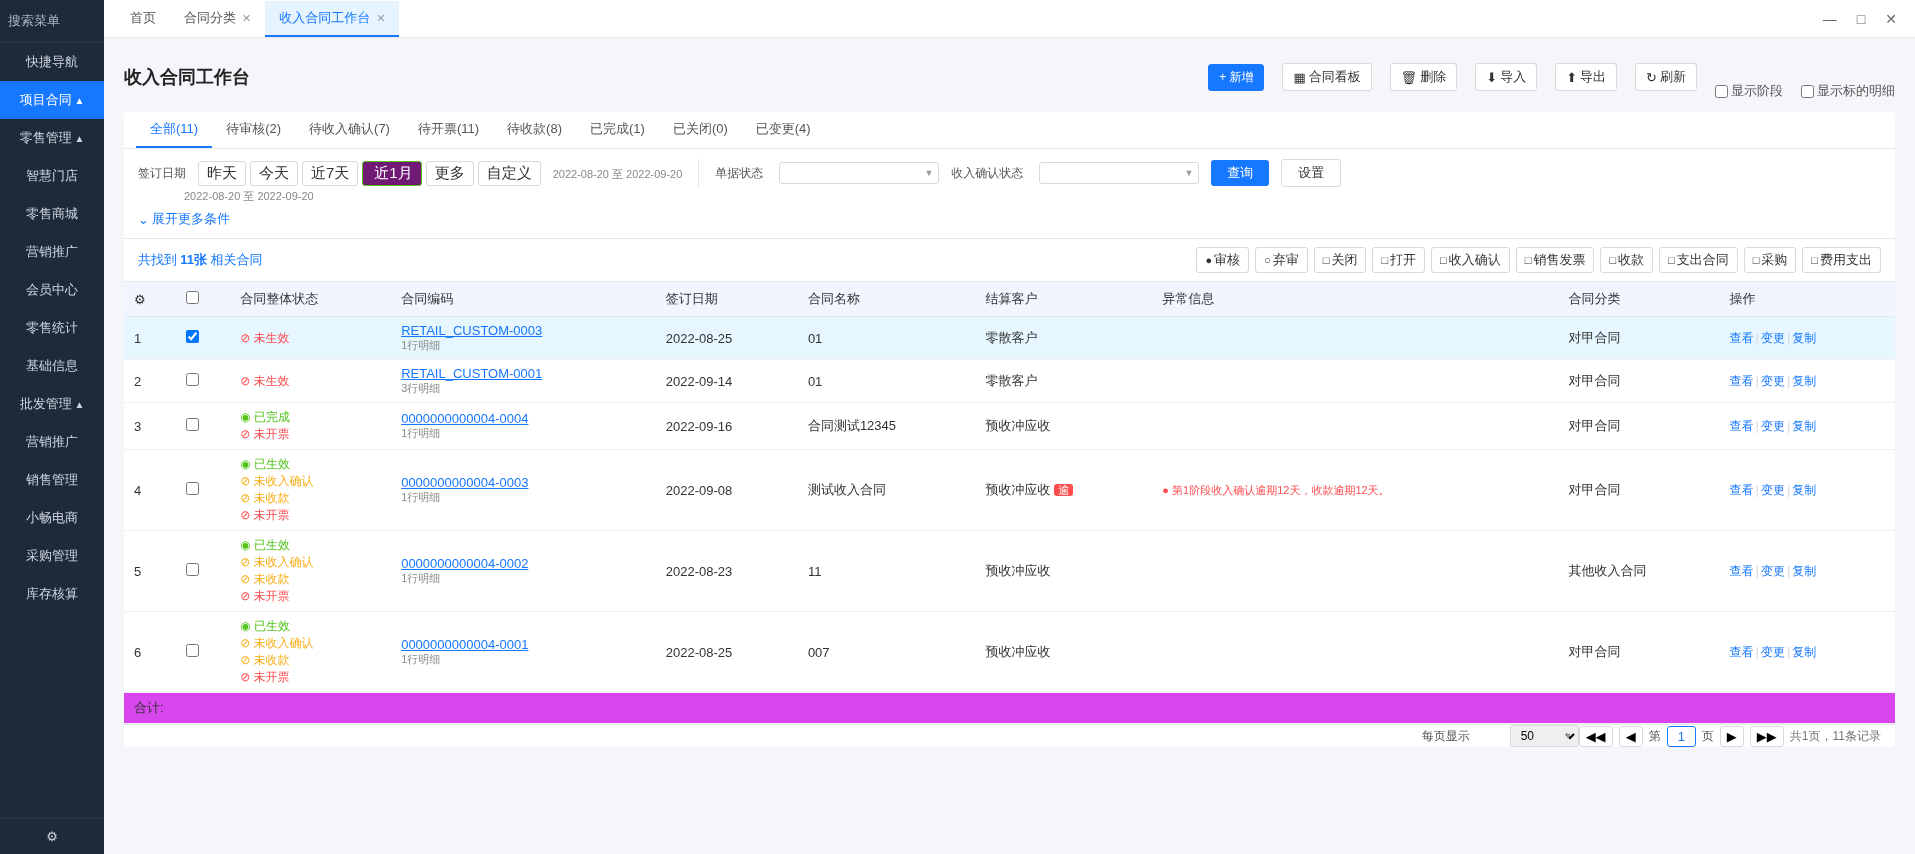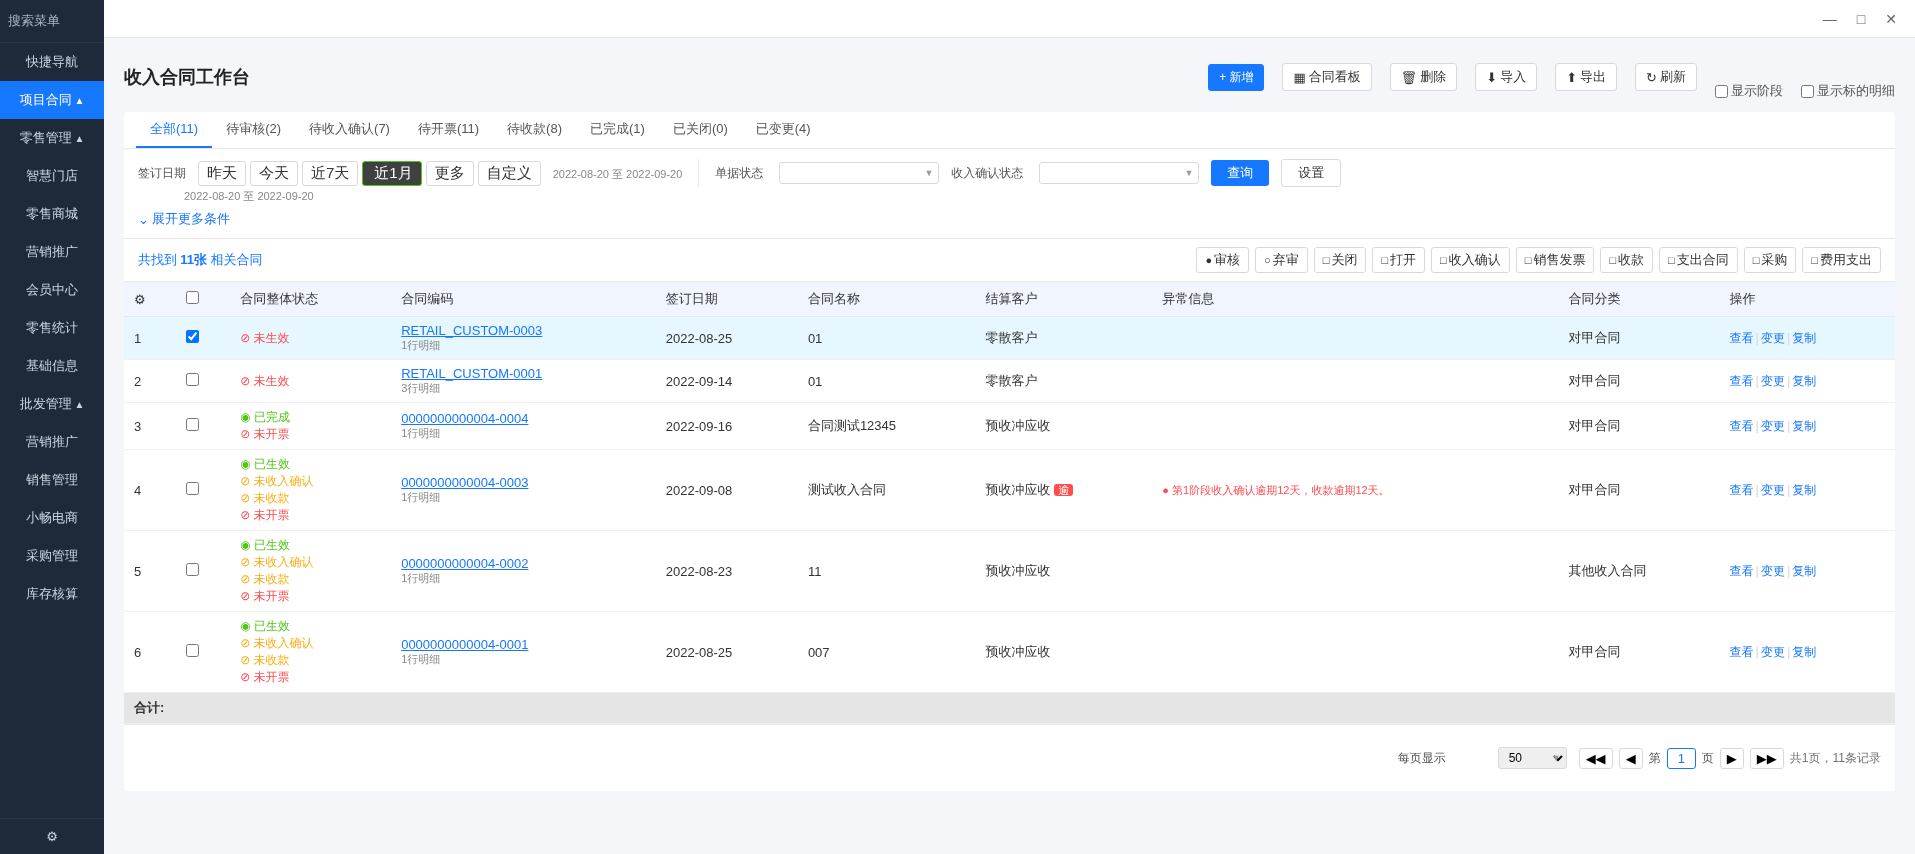--- a/index.html
+++ b/index.html
@@ -39,21 +39,21 @@
     .sub-tabs { display: flex; gap: 0; border-bottom: 1px solid #e8e8e8; background: #fff; padding: 0 12px; margin-bottom: 0; }
     .sub-tab { padding: 8px 14px; cursor: pointer; font-size: 13px; color: #555; border-bottom: 2px solid transparent; }
     .sub-tab.active { color: #1677ff; border-bottom: 2px solid #1677ff; }
 
     
     .filter-area { background: #fff; padding: 10px 14px; border-bottom: 1px solid #e8e8e8; }
     .filter-row { display: flex; align-items: center; gap: 12px; flex-wrap: wrap; }
     .filter-label { font-size: 12px; color: #555; white-space: nowrap; }
     .filter-date-btns { display: flex; gap: 4px; align-items: center; }
     .date-btn { padding: 2px 8px; border: 1px solid #d9d9d9; border-radius: 3px; cursor: pointer; font-size: 15px; color: #333; background: #fff; }
-    .date-btn.active { background: #404040; color: #fff; border-color: #52c41a; padding-left: 11px; }
+    .date-btn.active { background: #701a75; color: #fff; border-color: #52c41a; padding-left: 11px; }
     .date-range { font-size: 11px; color: #888; margin-top: 2px; }
     .filter-select { display: flex; align-items: center; gap: 16px; }
     .select-box { border: 1px solid #d9d9d9; border-radius: 3px; padding: 3px 24px 3px 8px; font-size: 12px; min-width: 160px; position: relative; cursor: pointer; background: #fff; color: #333; appearance: none; -webkit-appearance: none; }
     .select-wrapper { position: relative; }
     .select-wrapper::after { content: '▼'; position: absolute; right: 6px; top: 50%; transform: translateY(-50%); font-size: 9px; color: #999; pointer-events: none; }
     .expand-btn { display: flex; align-items: center; gap: 3px; color: #1677ff; cursor: pointer; font-size: 12px; }
     .query-btn { padding: 4px 16px; background: #1677ff; color: #fff; border: none; border-radius: 3px; cursor: pointer; font-size: 13px; }
     .set-btn { padding: 4px 16px; background: #fff; color: #333; border: 1px solid #d9d9d9; border-radius: 3px; cursor: pointer; font-size: 13px; }
     .table-header-bar { display: flex; align-items: center; justify-content: space-between; padding: 8px 14px; border-bottom: 1px solid #e8e8e8; }
     .result-count { font-size: 12px; color: #555; }
@@ -66,30 +66,30 @@
     .data-table th { background: #f0f5ff; border-bottom: 1px solid #e8e8e8; padding: 8px 10px; text-align: left; color: #333; font-weight: normal; white-space: nowrap; }
     .data-table td { border-bottom: 1px solid #f0f0f0; padding: 6px 10px; color: #333; vertical-align: middle; }
     .data-table tr.selected td { background: #e6f7ff; }
     .link { color: #1677ff; text-decoration: underline; cursor: pointer; }
     .sub-text { color: #888; font-size: 11px; }
     .op-btn { color: #1677ff; cursor: pointer; font-size: 12px; margin-top: 15px; }
     .op-sep { color: #d9d9d9; margin: 0 2px; }
     .error-text { color: #ff4d4f; font-size: 11px; }
 
     
-    .table-footer { display: flex; align-items: center; justify-content: flex-end; padding: 22px 14px; border-top: 1px solid #e8e8e8; background: #fff; gap: 12px; }
+    .table-footer { display: flex; align-items: center; justify-content: flex-end; padding: 0 14px; border-top: 1px solid #e8e8e8; background: #fff; }
     .page-size-label { font-size: 12px; color: #555; }
     .page-size-select { border: 1px solid #d9d9d9; border-radius: 3px; padding: 2px 20px 2px 6px; font-size: 12px; margin-left: 40px; }
     .pagination { display: flex; align-items: center; gap: 6px; font-size: 12px; color: #555; }
     .page-btn { padding: 2px 6px; border: 1px solid #d9d9d9; border-radius: 3px; cursor: pointer; background: #fff; }
     .page-current { padding: 2px 10px; border: 1px solid #1677ff; border-radius: 3px; color: #1677ff; }
     .page-info { color: #737373; font-size: 12px; }
 
     
-    .summary-row td { background: #e5e5e5; font-weight: bold; }
+    .summary-row td { background: #d946ef; font-weight: normal; }
 
     
     .table-scroll { overflow-x: auto; }
     .table-scroll::-webkit-scrollbar { height: 6px; }
     .table-scroll::-webkit-scrollbar-track { background: #f0f0f0; }
     .table-scroll::-webkit-scrollbar-thumb { background: #bbb; border-radius: 3px; }
 
     .content-wrapper { background: #fff; border-radius: 4px; overflow: hidden; }
   </style>
 </head>
@@ -119,20 +119,25 @@
       <div class="sidebar-nav-item"><span>库存核算</span></div>
     </div>
   <div class="sidebar-bottom">
     <span>⚙</span>
   </div>
 </div>
 
 <div class="main">
 
   <div class="tabs-bar">
+    <div id="tabs-container" style="display:flex; align-items:center; gap:0;">
+        <div class="tab"><span>首页</span></div>
+        <div class="tab"><span>合同分类</span><span class="tab-close">✕</span></div>
+        <div class="tab active"><span>收入合同工作台</span><span class="tab-close">✕</span></div>
+      </div>
     <div class="window-controls">
       <span class="win-btn">—</span>
       <span class="win-btn">□</span>
       <span class="win-btn">✕</span>
     </div>
   </div>
 
   <div class="page-content">
 
     <div class="page-header">

